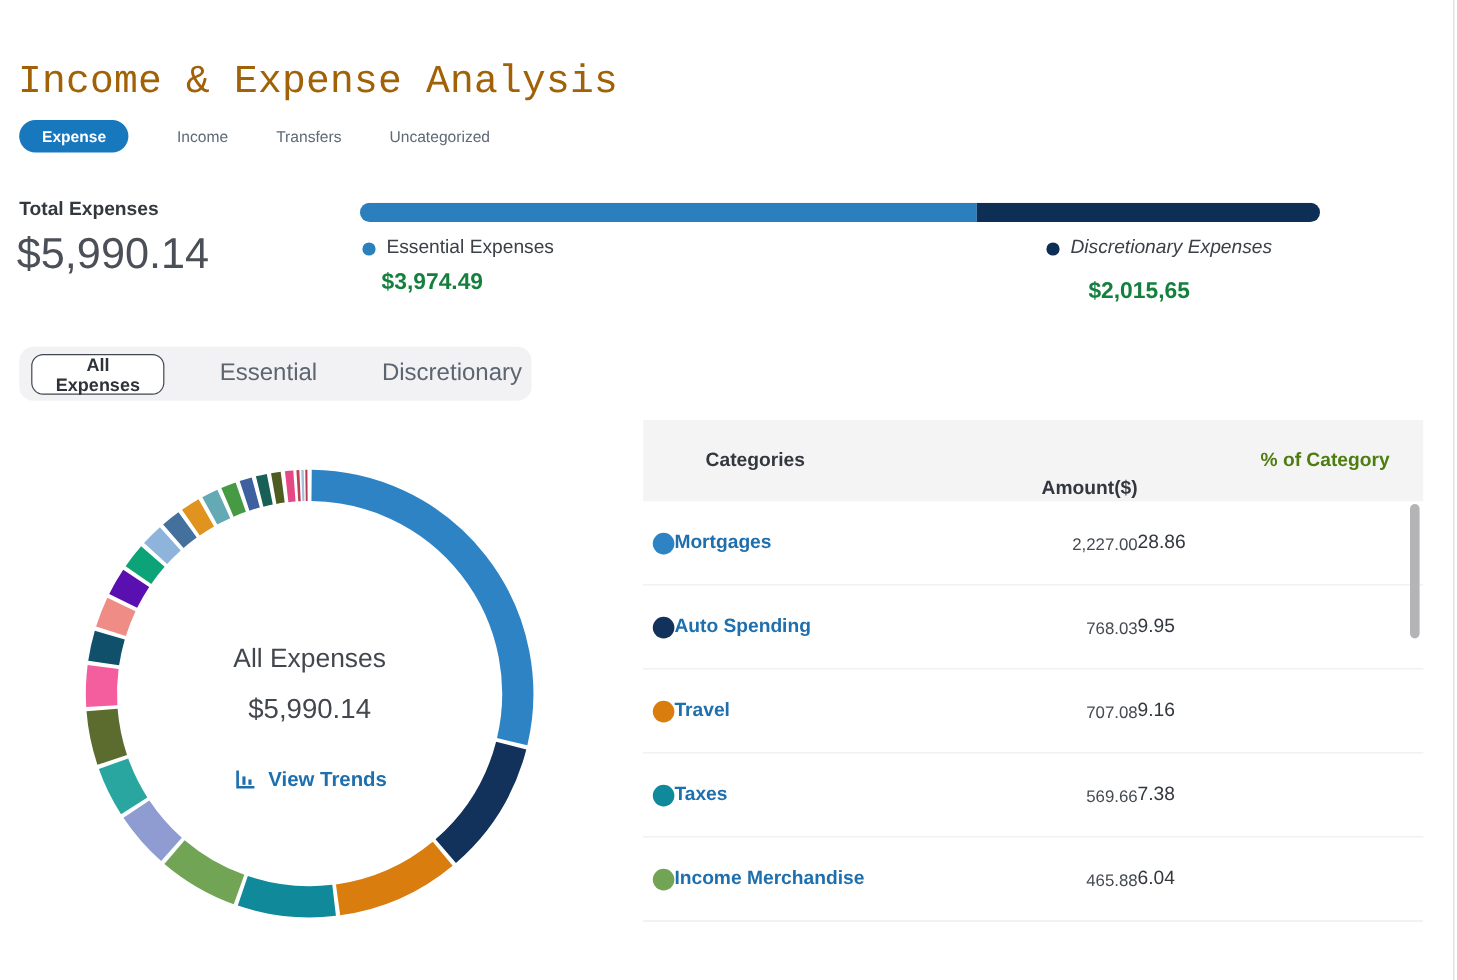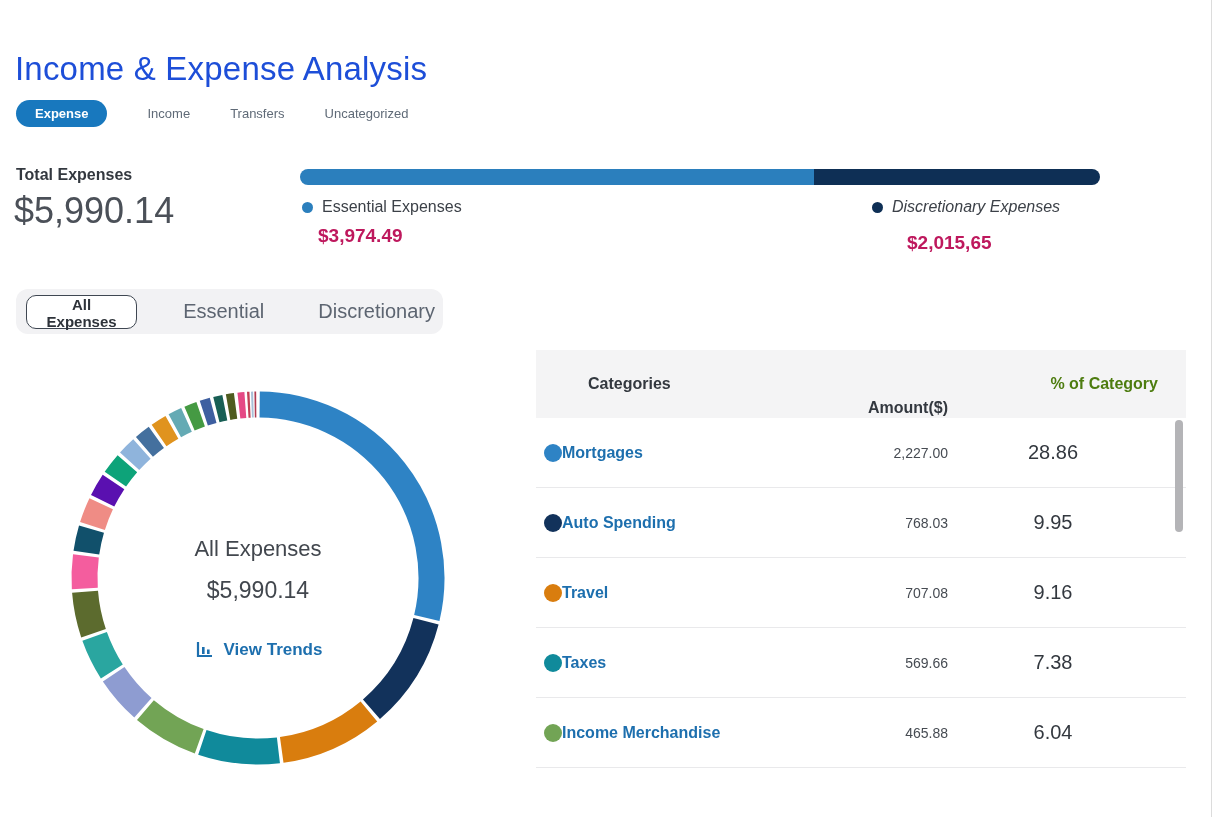--- a/index.html
+++ b/index.html
@@ -3,21 +3,21 @@
 <meta charset="utf-8">
 <style>
   html,body{margin:0;padding:0;}
   body{
     width:1214px;height:817px;position:relative;background:#ffffff;
     font-family:"Liberation Sans","DejaVu Sans",sans-serif;
     color:#33383f;overflow:hidden;
   }
   .page-title{
     position:absolute;left:15px;top:28px;font-size:33px;font-weight:300;
-    color:#1d4ed8;letter-spacing:.2px;
+    color:#a16207;letter-spacing:.2px;font-family:Liberation Mono, monospace;
   }
   
   .top-tabs{position:absolute;left:16px;top:100px;display:flex;align-items:center;gap:40px;}
   .pill-tab{
     font-size:13px;color:#5f6a77;cursor:pointer;padding:6px 0;background:none;border:none;
     font-family:inherit;
   }
   .pill-tab.active{
     background:#1878be;color:#ffffff;font-weight:bold;border-radius:15px;
     padding:6px 19px;
@@ -29,21 +29,21 @@
     position:absolute;left:300px;top:169px;width:800px;height:16px;border-radius:8px;
     overflow:hidden;display:flex;
   }
   .dist-bar .seg-ess{height:100%;}
   .dist-bar .seg-dis{height:100%;flex:1;}
   .legend{position:absolute;display:flex;align-items:center;gap:9px;}
   .legend-ess{left:302px;top:198px;}
   .legend-dis{left:872px;top:198px;font-style:italic;}
   .legend .dot{width:11px;height:11px;border-radius:50%;flex:none;}
   .legend .lbl{font-size:16px;color:#3c4148;}
-  .legend-amount{position:absolute;font-size:19px;font-weight:bold;color:#be185d;}
+  .legend-amount{position:absolute;font-size:19px;font-weight:bold;color:#15803d;}
   .amt-ess{left:318px;top:225px;}
   .amt-dis{left:907px;top:232px;}
   
   .segmented{
     position:absolute;left:16px;top:289px;width:427px;height:45px;background:#f2f2f4;
     border-radius:12px;display:flex;align-items:center;gap:38px;
   }
   .seg-item{
     font-size:20px;color:#5d6571;background:none;border:none;cursor:pointer;
     font-family:inherit;padding:0 8px;
@@ -74,21 +74,21 @@
   .t-header .h-amt{text-align:right;font-size:16px;font-weight:bold;color:#33383f;margin-top:48px;}
   .t-header .h-pct{text-align:right;font-size:16px;font-weight:bold;color:#4d7c0f;}
   .t-row{
     height:70px;display:grid;grid-template-columns:320px 92px 210px;box-sizing:border-box;
     padding-right:28px;align-items:center;border-bottom:1px solid #e9e9eb;background:#ffffff;
   }
   .t-row .cell-cat{display:flex;align-items:center;padding-left:8px;}
   .t-row .cat-dot{width:18px;height:18px;border-radius:50%;flex:none;}
   .t-row .cat-link{font-size:16px;font-weight:bold;color:#1d6fae;text-decoration:none;cursor:pointer;}
   .t-row .cell-amt{text-align:right;font-size:14px;color:#464b52;}
-  .t-row .cell-pct{text-align:center;font-size:20px;color:#33383f;}
+  .t-row .cell-pct{text-align:left;font-size:16px;color:#33383f;}
   .scroll-thumb{
     position:absolute;left:1175px;top:420px;width:8px;height:112px;background:#b4b4b7;
     border-radius:4px;cursor:pointer;
   }
   .page-right-edge{position:absolute;left:1211px;top:0;width:1px;height:817px;background:#dcdcdc;}
 </style>
 </head>
 <body>
 
 <h1 class="page-title">Income &amp; Expense Analysis</h1>

